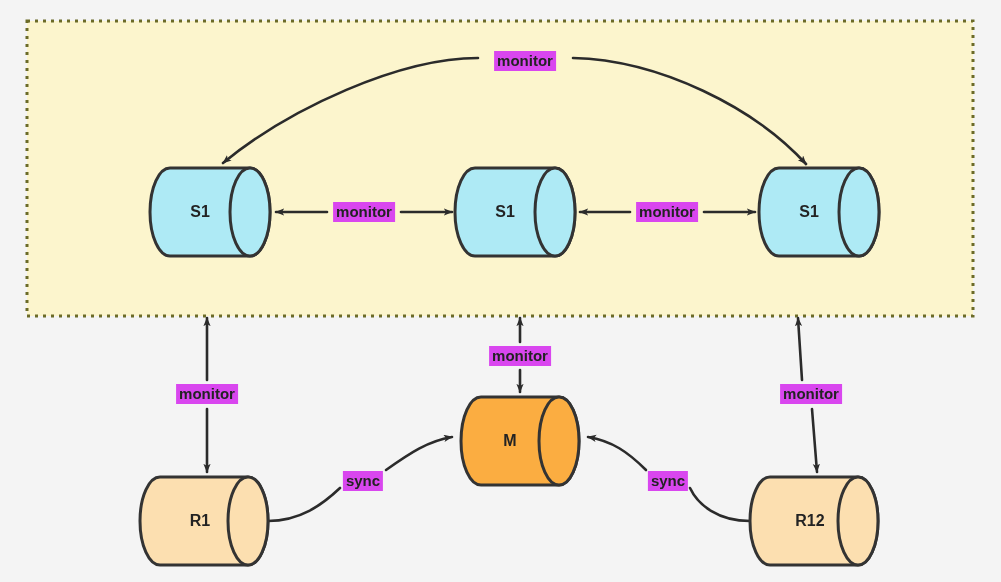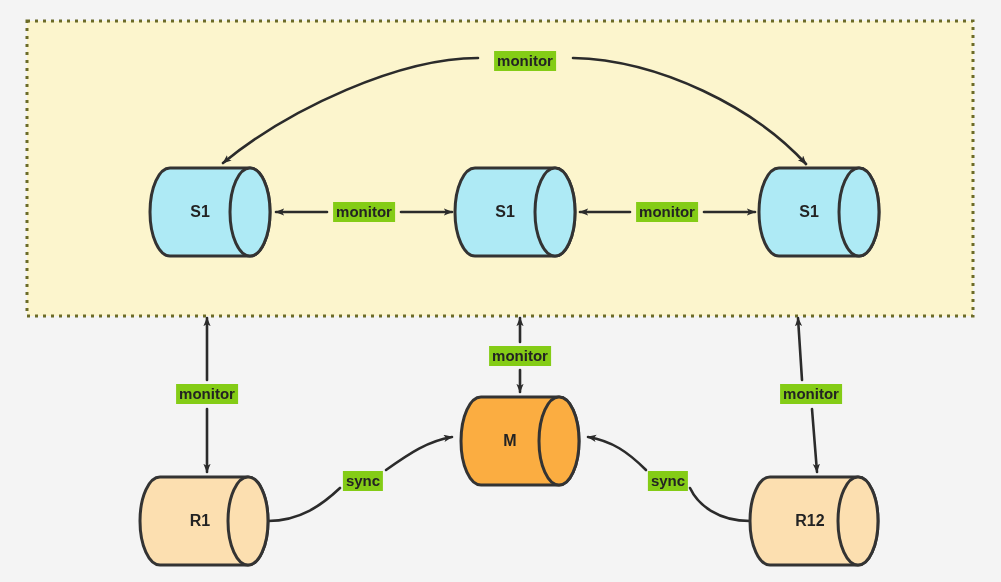--- a/index.html
+++ b/index.html
@@ -21,21 +21,21 @@
   }
   svg.diagram-canvas {
     position: absolute;
     left: 0;
     top: 0;
     width: 1001px;
     height: 582px;
   }
   .edge-label {
     position: absolute;
-    background: #84cc16;
+    background: #d946ef;
     color: #232323;
     font-family: "Liberation Sans", sans-serif;
     font-size: 15px;
     font-weight: bold;
     line-height: 18px;
     padding: 1px 3px;
     white-space: nowrap;
     transform: translate(-50%, -50%);
     letter-spacing: 0px;
   }

